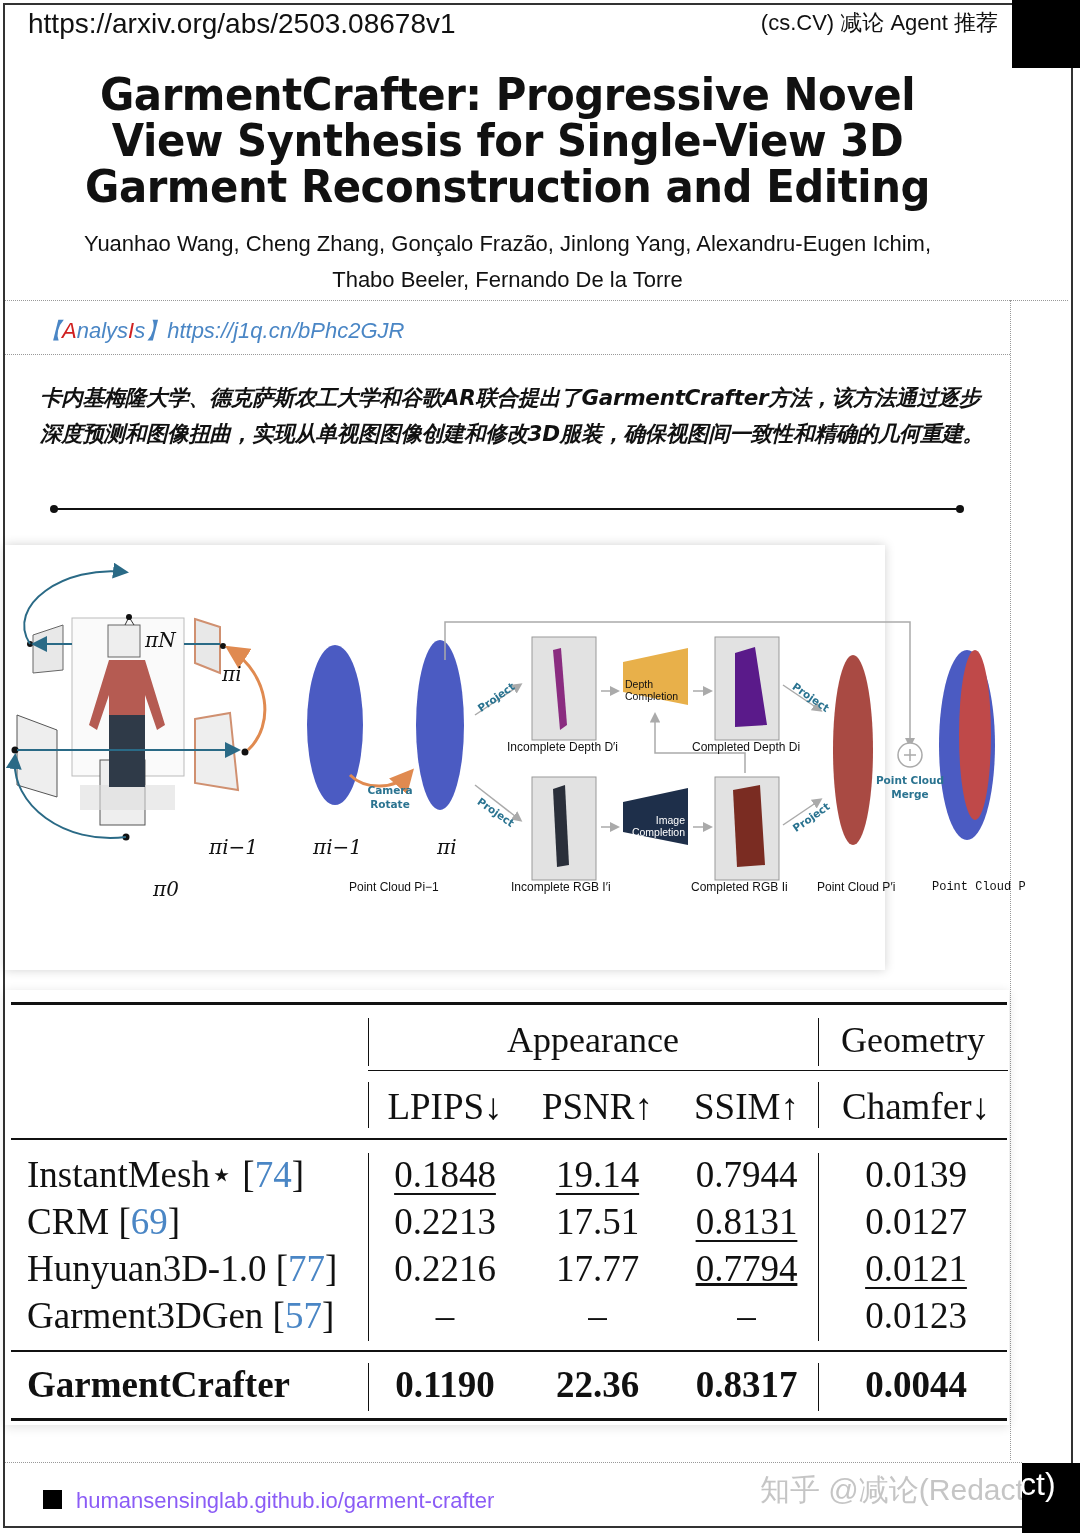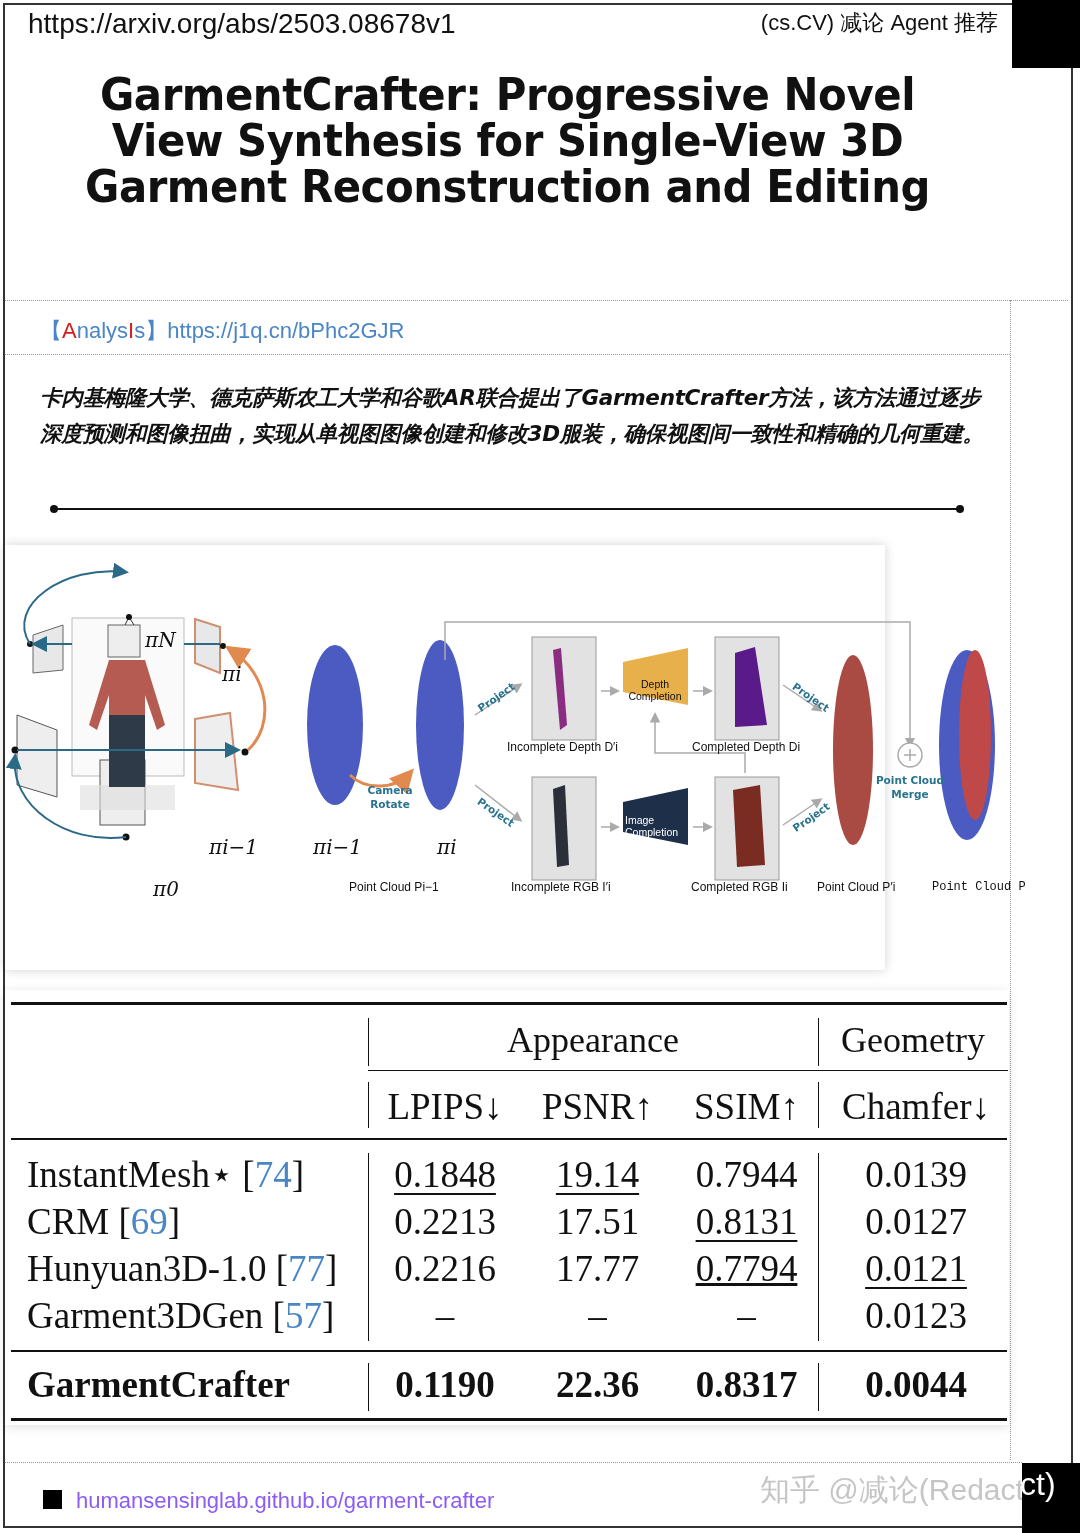--- a/index.html
+++ b/index.html
@@ -7,21 +7,21 @@
   .frame { position:absolute; left:3px; top:3px; width:1070px; height:1525px; border:2px solid #333; box-sizing:border-box; }
   .corner-block { position:absolute; left:1012px; top:0; width:68px; height:68px; background:#000; }
   .corner-block-bottom { position:absolute; left:1022px; top:1463px; width:58px; height:70px; background:#000; }
   .url-top { position:absolute; left:28px; top:8px; font-size:28px; color:#111; }
   .tag-top { position:absolute; right:82px; top:8px; font-size:22px; color:#111; }
   .title { position:absolute; left:20px; top:72px; width:975px; text-align:center; font-family:"DejaVu Sans", sans-serif; font-weight:bold; font-size:45px; line-height:46px; letter-spacing:-0.5px; transform:scaleX(0.93); transform-origin:center top; }
   .authors { position:absolute; left:20px; top:226px; width:975px; text-align:center; font-size:22px; line-height:36px; color:#111; }
   .dotted-h { position:absolute; height:0; border-top:1px dotted #999; }
   .dotted-v { position:absolute; width:0; border-left:1px dotted #999; }
   .analysis-row { position:absolute; left:40px; top:316px; width:946px; font-size:22px; }
-  .analysis-row .link { color:#4a86c5; }
+  .analysis-row .link { color:#4a86c5;font-style:italic; }
   .analysis-row .red { color:#d02020; }
   .analysis-row .date { position:absolute; right:0; top:0; color:#111; }
   .summary { position:absolute; left:40px; top:380px; width:955px; font-family:"DejaVu Sans", sans-serif; font-weight:bold; font-style:italic; font-size:21.5px; line-height:36px; color:#111; letter-spacing:-0.3px; }
   .divider { position:absolute; left:54px; top:508px; width:906px; height:2px; background:#111; }
   .divider::before, .divider::after { content:""; position:absolute; top:-3px; width:8px; height:8px; border-radius:50%; background:#111; }
   .divider::before { left:-4px; } .divider::after { right:-4px; }
   .fig-card { position:absolute; left:5px; top:545px; width:880px; height:425px; background:#fff; box-shadow:0 0 10px rgba(0,0,0,0.18); }
   .fig-svg { position:absolute; left:0; top:0; }
   .fig-label { position:absolute; font-size:12px; color:#111; white-space:nowrap; }
   .fig-blue { position:absolute; font-family:"DejaVu Sans", sans-serif; font-weight:bold; font-size:10.5px; color:#2a7390; text-align:center; line-height:14px; }
@@ -45,20 +45,22 @@
 <body>
 
 <div class="frame"></div>
 <div class="corner-block"></div>
 
 <div class="url-top">https://arxiv.org/abs/2503.08678v1</div>
 <div class="tag-top">(cs.CV) 减论 Agent 推荐</div>
 
 <div class="title">GarmentCrafter: Progressive Novel View Synthesis for Single-View 3D Garment Reconstruction and Editing</div>
 <div class="authors">
+  <div>Yuanhao Wang, Cheng Zhang, Gonçalo Frazão, Jinlong Yang, Alexandru-Eugen Ichim,</div>
+  <div>Thabo Beeler, Fernando De la Torre</div>
 </div>
 
 <div class="dotted-h" style="left:5px; top:300px; width:1063px;"></div>
 <div class="dotted-v" style="left:1010px; top:300px; height:1160px;"></div>
 <div class="dotted-h" style="left:5px; top:354px; width:1005px;"></div>
 
 <div class="analysis-row">
   <span class="link"><span>【</span><span class="red">A</span><span>nalys</span><span class="red">I</span><span>s</span><span>】</span><span>https://j1q.cn/bPhc2GJR</span></span>
 </div>
 
@@ -153,22 +155,22 @@
   <div class="pi" style="left:308px; top:290px;">πi−1</div>
   <div class="pi" style="left:432px; top:290px;">πi</div>
 
   <div class="fig-blue" style="left:355px; top:238px; width:60px;">Camera Rotate</div>
   <div class="fig-blue" style="left:470px; top:145px; transform:rotate(-35deg);">Project</div>
   <div class="fig-blue" style="left:470px; top:260px; transform:rotate(35deg);">Project</div>
   <div class="fig-blue" style="left:785px; top:145px; transform:rotate(35deg);">Project</div>
   <div class="fig-blue" style="left:785px; top:265px; transform:rotate(-35deg);">Project</div>
   <div class="fig-blue" style="left:870px; top:228px; width:70px;">Point Cloud Merge</div>
 
-  <div class="fig-label" style="left:620px; top:133px; width:60px; white-space:normal; text-align:center; font-size:10.5px; line-height:12px;">Depth Completion</div>
-  <div class="fig-label" style="left:620px; top:269px; width:60px; white-space:normal; text-align:left; font-size:10.5px; line-height:12px; color:#fff;">Image Completion</div>
+  <div class="fig-label" style="left:620px; top:133px; width:60px; white-space:normal; text-align:left; font-size:10.5px; line-height:12px;">Depth Completion</div>
+  <div class="fig-label" style="left:620px; top:269px; width:60px; white-space:normal; text-align:right; font-size:10.5px; line-height:12px; color:#fff;">Image Completion</div>
 
   <div class="fig-label" style="left:344px; top:335px;">Point Cloud Pi−1</div>
   <div class="fig-label" style="left:502px; top:195px;">Incomplete Depth D′i</div>
   <div class="fig-label" style="left:687px; top:195px;">Completed Depth Di</div>
   <div class="fig-label" style="left:506px; top:335px;">Incomplete RGB I′i</div>
   <div class="fig-label" style="left:686px; top:335px;">Completed RGB Ii</div>
   <div class="fig-label" style="left:812px; top:335px;">Point Cloud P′i</div>
   <div class="fig-label" style="left:927px; top:335px;font-family:Liberation Mono, monospace;">Point Cloud P</div>
 </div>
 

